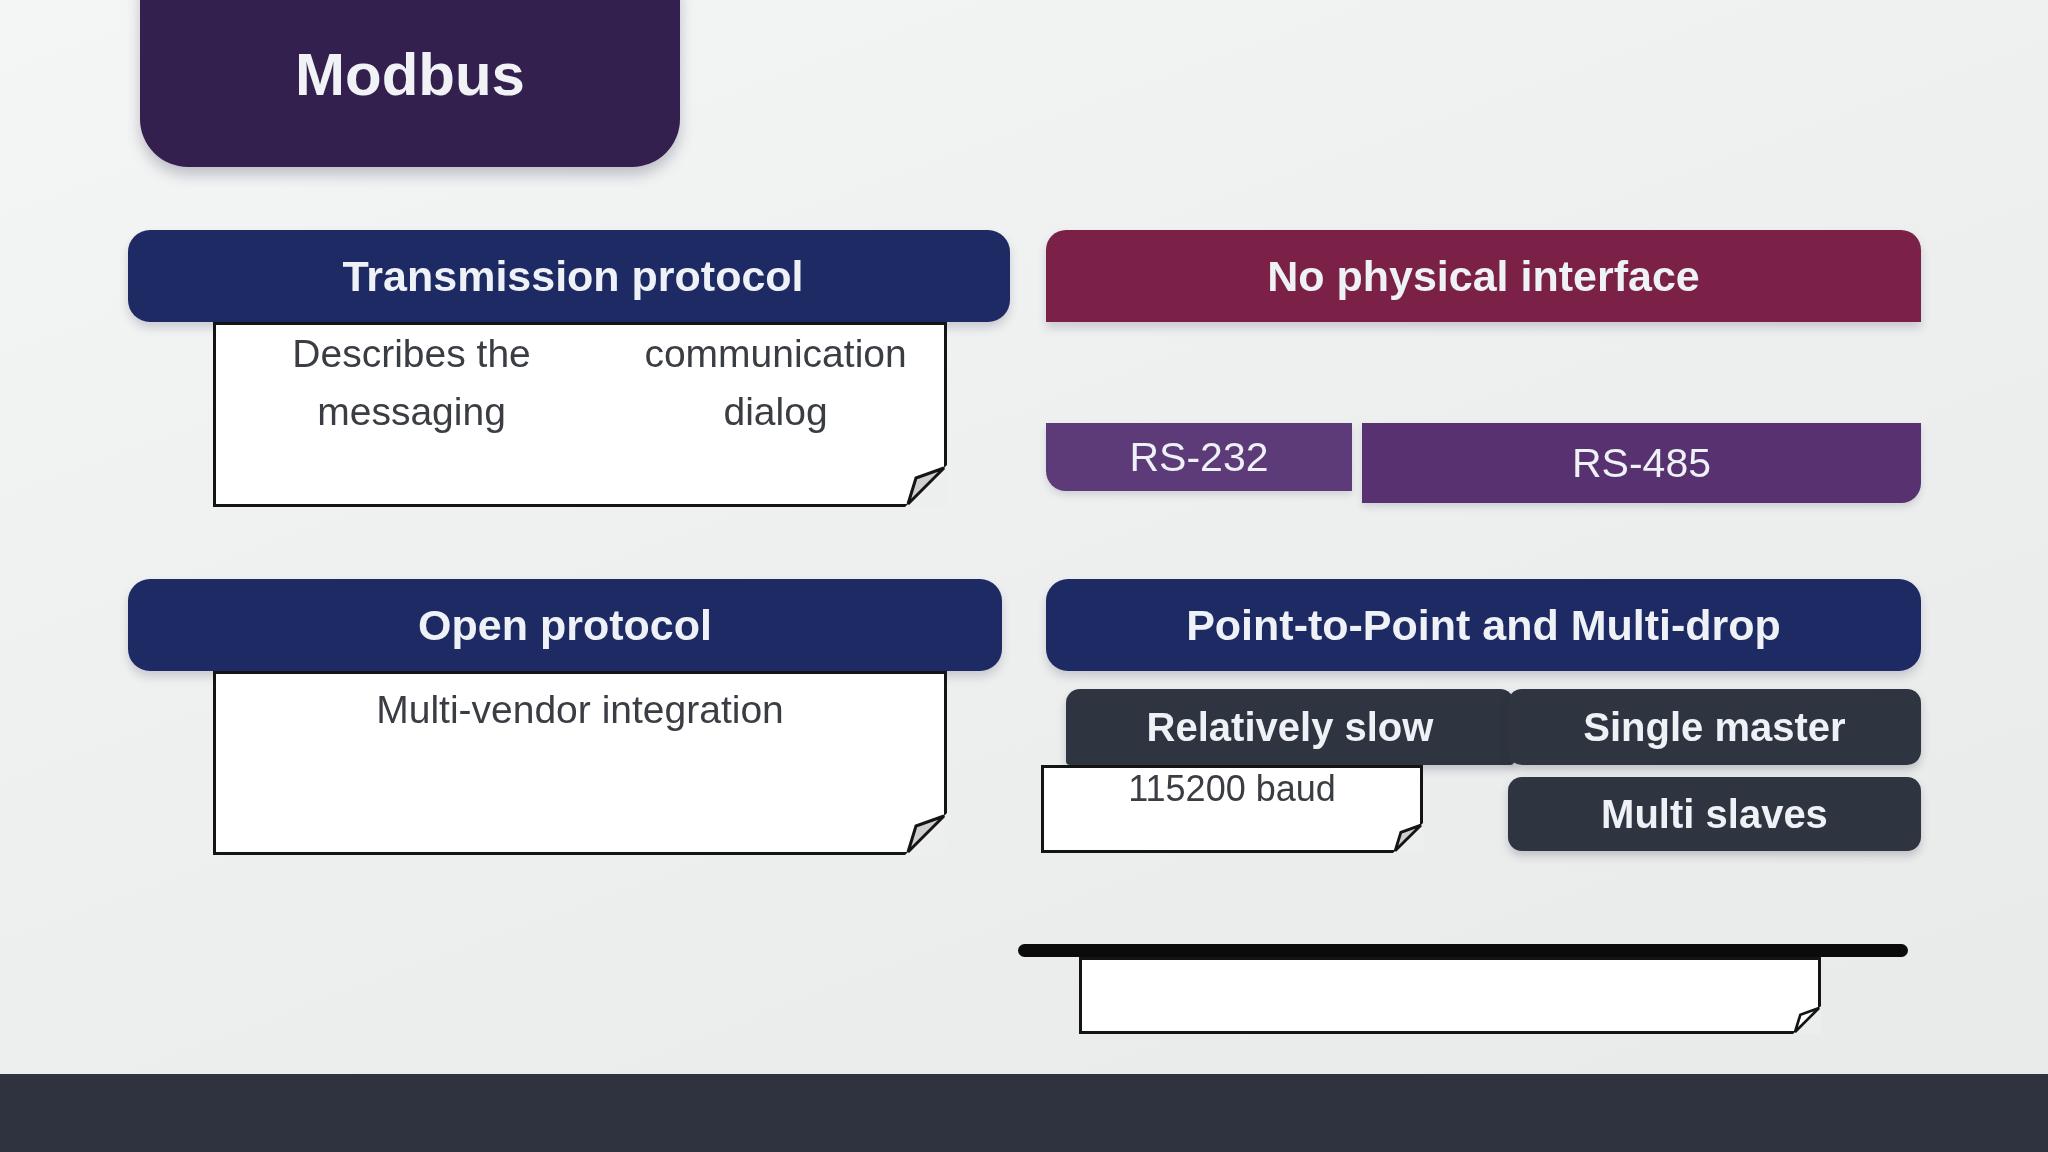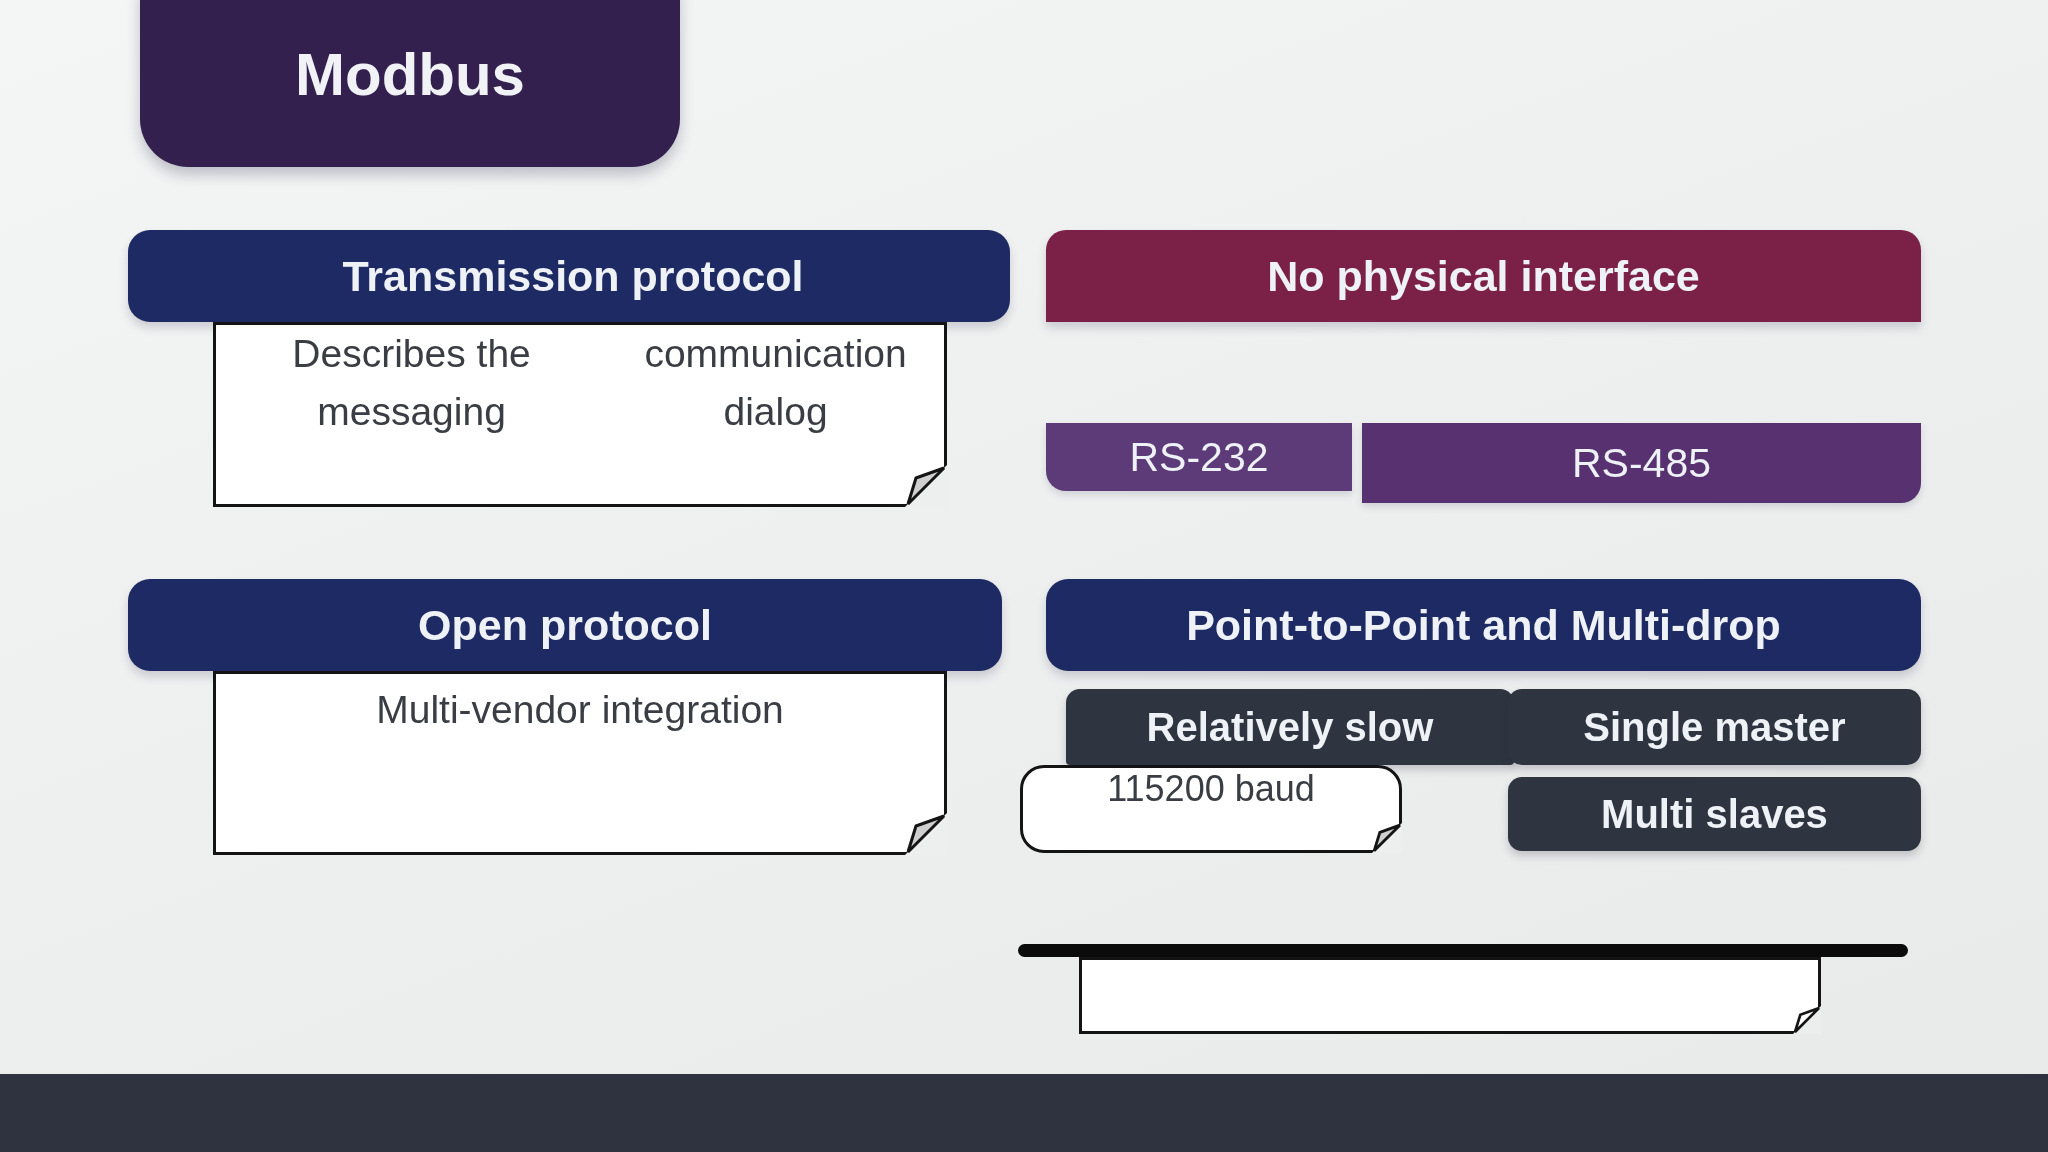--- a/index.html
+++ b/index.html
@@ -121,21 +121,21 @@
   </div>
 
   <div class="abs hdr navy" style="left:1046px; top:579px; width:875px; height:92px;">
     <span>Point-to-Point and Multi-drop</span>
   </div>
 
   <div class="abs hdr slate slate-top" style="left:1046px; top:689px; width:448px; height:76px;margin-left:20px;">
     <span>Relatively slow</span>
   </div>
 
-  <div class="abs note" style="left:1020px; top:765px; width:382px; height:88px; font-size:36px; padding-bottom:14px;border-radius:24px;">
+  <div class="abs note" style="left:1041px; top:765px; width:382px; height:88px; font-size:36px; padding-bottom:14px;">
     <span class="line">115200 baud</span>
     <svg class="fold" width="30" height="30" viewBox="0 0 42 42">
       <path d="M-2,44 L44,-2 L44,44 Z" fill="#edefee"></path>
       <path d="M3,39 L39,3 L11,13 Z" fill="#cfcfcf" stroke="#141414" stroke-width="4" stroke-linejoin="miter"></path>
     </svg>
   </div>
 
   <div class="abs hdr slate" style="left:1508px; top:689px; width:413px; height:76px;">
     <span>Single master</span>
   </div>

